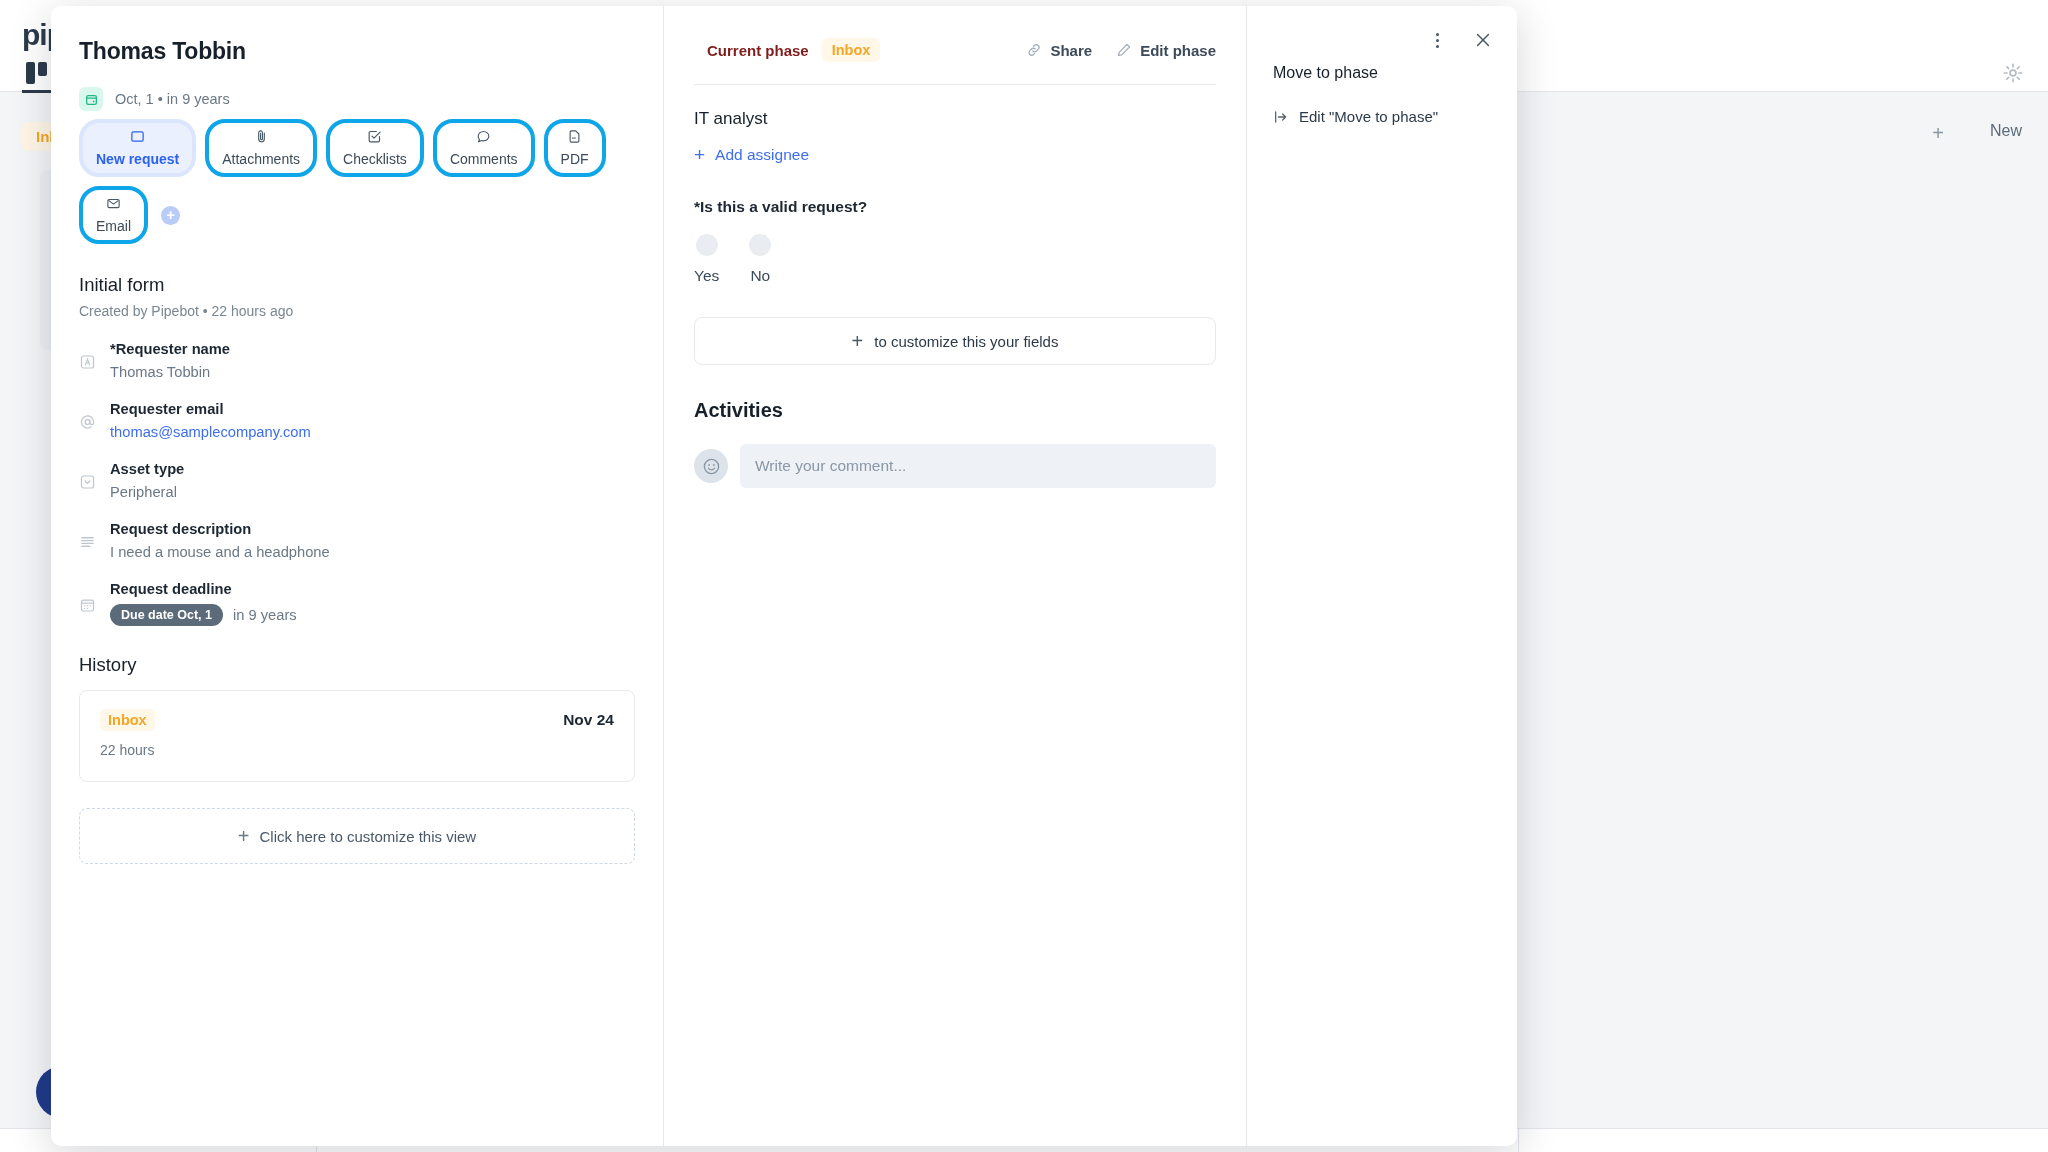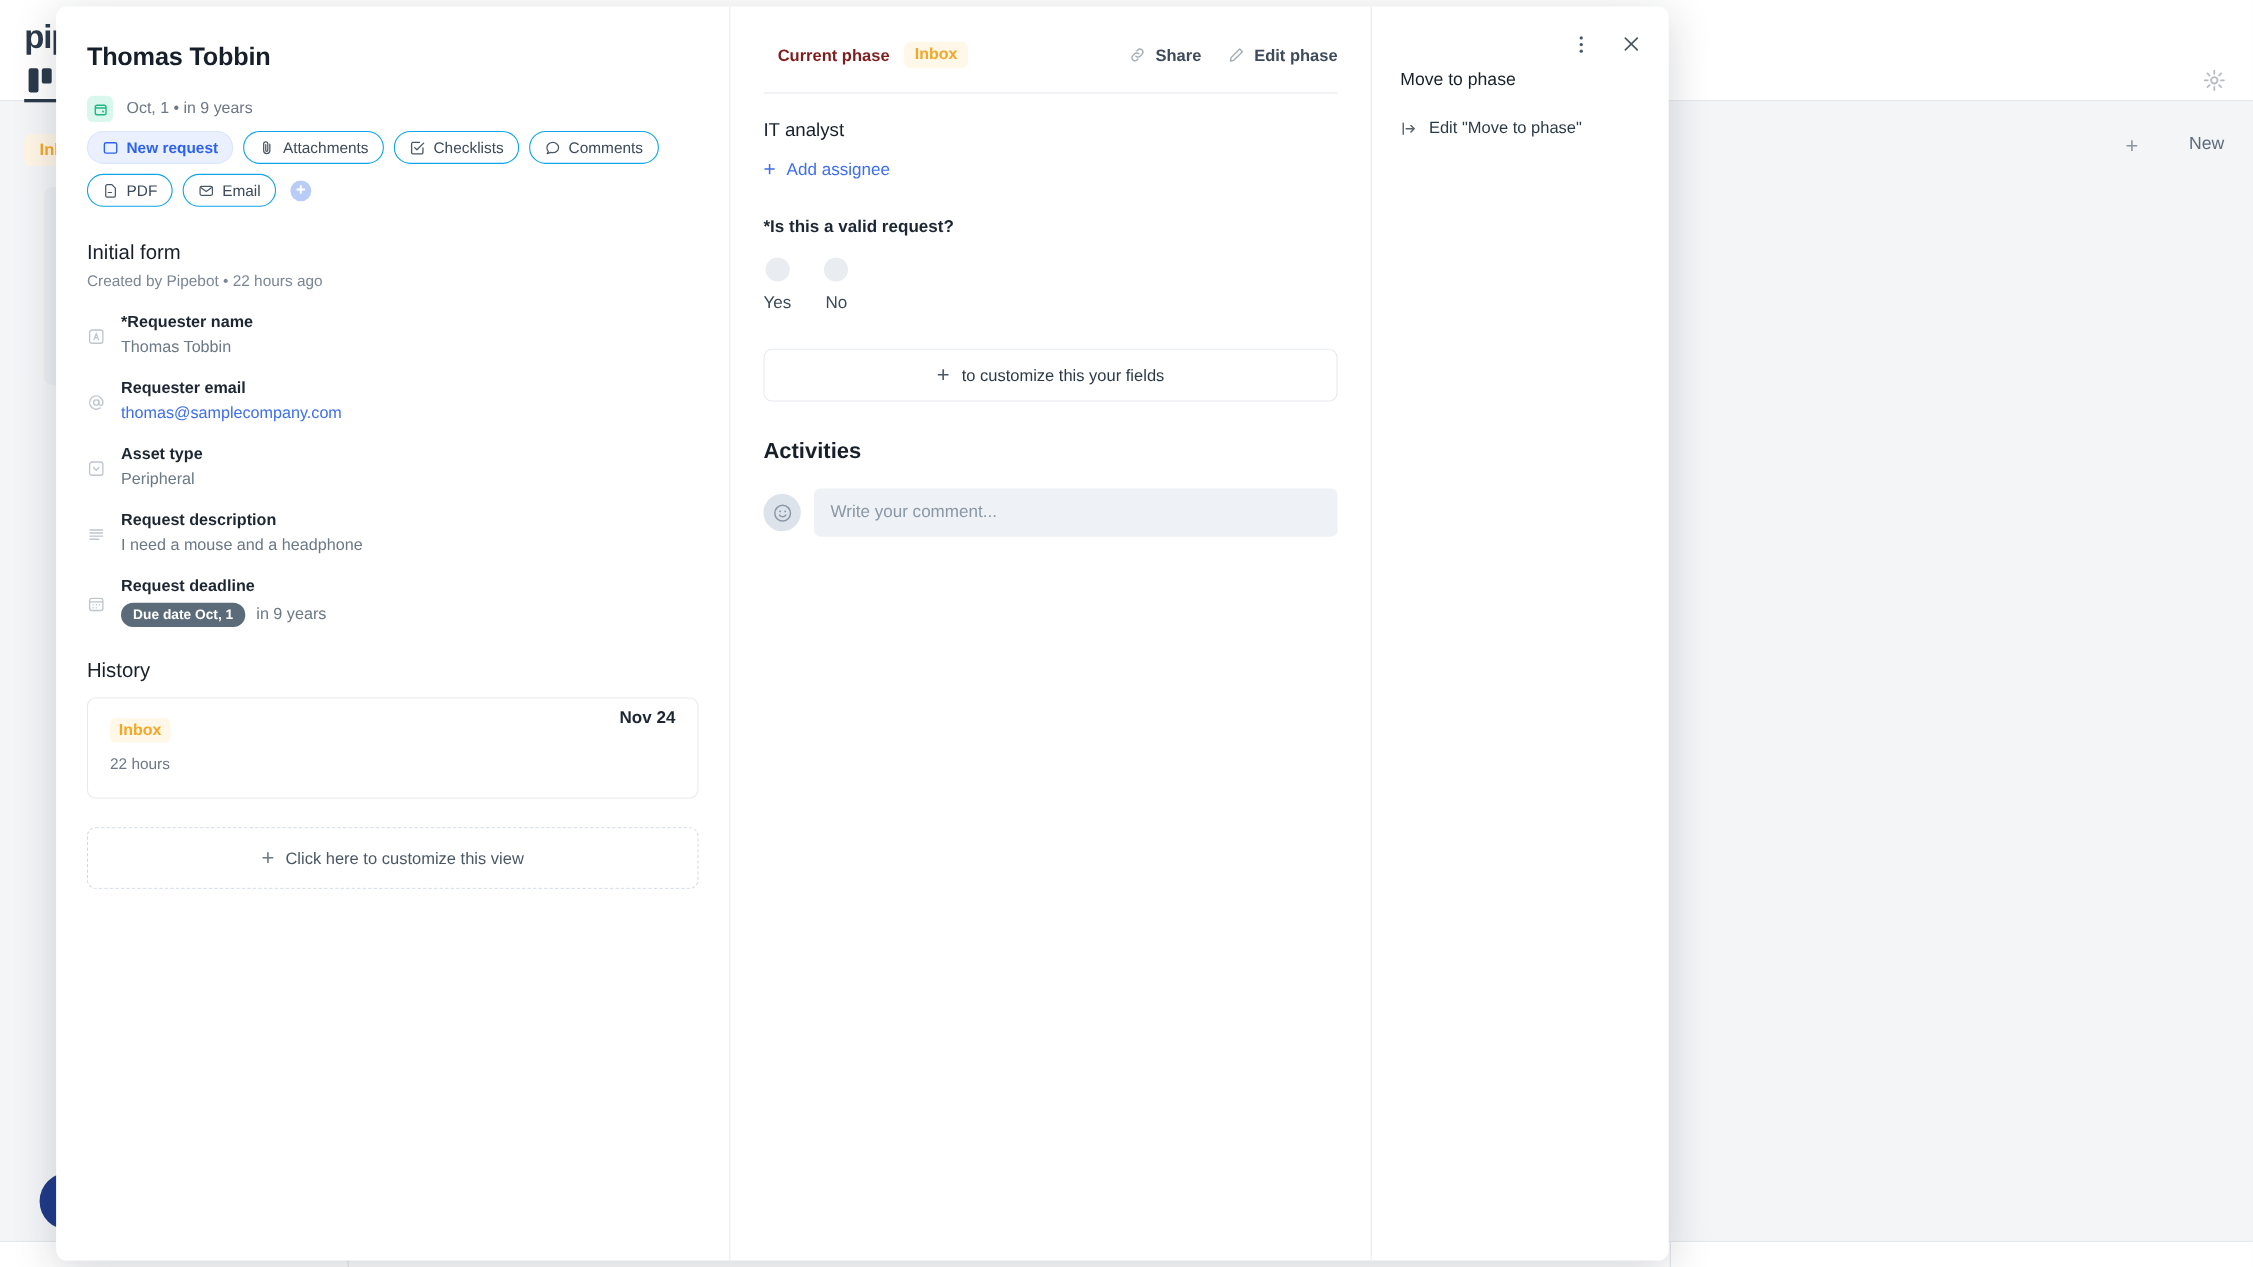--- a/index.html
+++ b/index.html
@@ -83,23 +83,23 @@
   #date-row { display:flex; align-items:center; gap:12px; margin-bottom: 8px; }
   #date-badge {
     width: 24px; height: 24px; border-radius: 6px; background:#d9f7ec;
     display:flex; align-items:center; justify-content:center;
   }
   #date-text { font-size: 14.5px; color:#6b7885; }
 
   #tabs { display:flex; flex-wrap: wrap; gap: 9px; margin-bottom: 30px; max-width: 530px; }
   .tab {
     display:inline-flex; align-items:center; gap:7px;
-    border: 1px solid #0ea5e9; border-radius: 20px;
+    border: 4px solid #0ea5e9; border-radius: 20px;
     padding: 6px 13px; font-size: 14px; color:#3c4a59;
-    background:#ffffff; cursor:pointer; white-space:nowrap;
+    background:#ffffff; cursor:pointer; white-space:nowrap;flex-direction:column;
   }
   .tab.active { background:#eaf0fe; border-color:#dbe5fd; color:#2d62f0; font-weight: 600; }
   .tab .ic { width:15px; height:15px; display:block; flex:0 0 15px; }
   #tab-add {
     width: 19px; height: 19px; border-radius:50%; background:#b9ccf7;
     color:#ffffff; font-size:15px; line-height:18px; text-align:center;
     align-self:center; margin-left: 4px; cursor:pointer; font-weight:600;
   }
 
   .section-h {
@@ -124,21 +124,21 @@
   #history-card {
     border: 1px solid #e6eaef; border-radius: 8px;
     padding: 18px 20px 20px 20px; position: relative; height: 92px;
   }
   #hist-phase {
     display:inline-block; background:#fff7e8; color:#f5a623;
     font-size:14.5px; font-weight:600; padding:3px 8px; border-radius:5px;
   }
   #hist-dur { font-size: 14px; color:#6b7885; margin-top: 11px; }
   #hist-date {
-    position:absolute; right: 20px; top: 9px;
+    position:absolute; right: 20px; top: 20px;
     font-size: 15.5px; font-weight: 700; color:#1d2733;
   }
   #customize-view {
     margin-top: 26px;
     border: 1px dashed #cfd8e3; border-radius: 8px;
     height: 56px; display:flex; align-items:center; justify-content:center;
     gap: 10px; color:#4a5765; font-size: 15px; cursor:pointer;
   }
   #customize-view .pl { font-size: 20px; color:#6b7885; line-height:1; }
 

